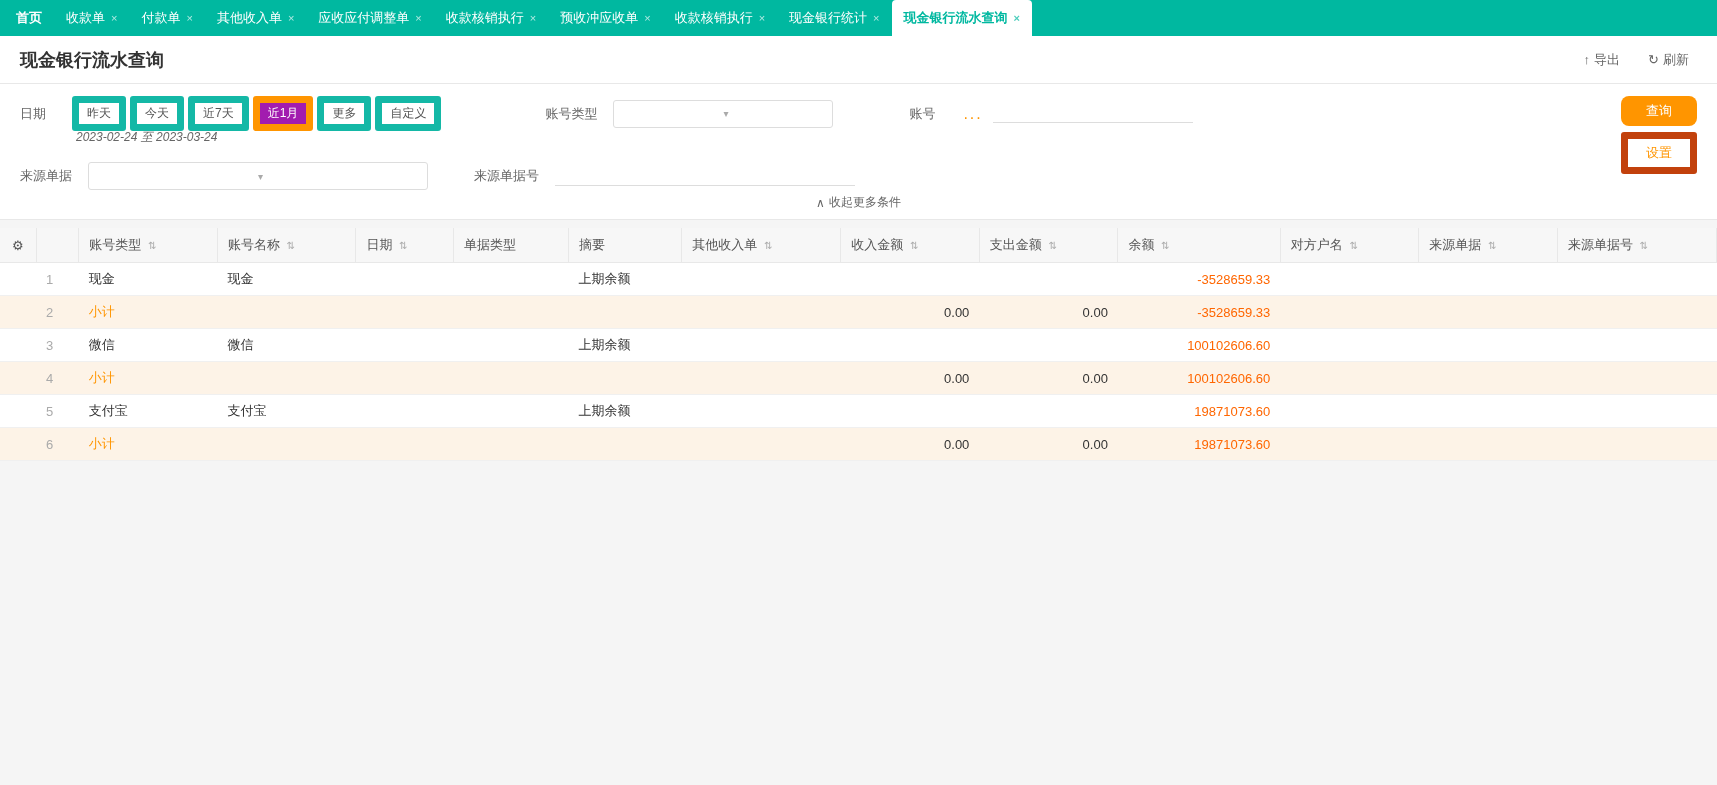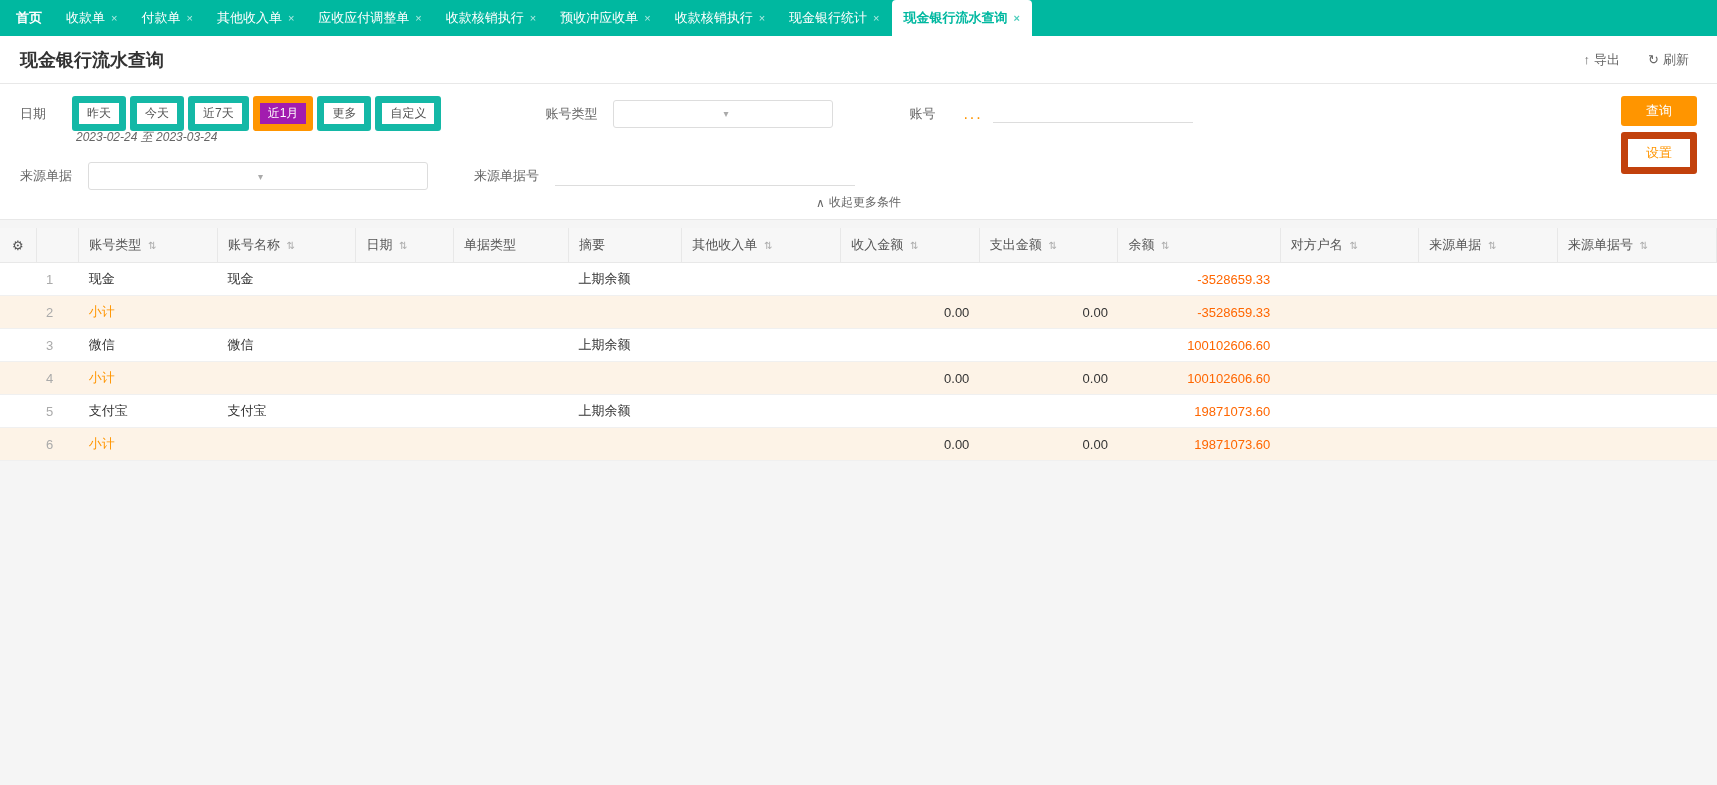--- a/index.html
+++ b/index.html
@@ -115,21 +115,21 @@
       cursor: pointer;
       color: #666;
       font-size: 12px;
       gap: 4px;
     }
 
     .query-btn {
       background: #ff9500;
       color: #fff;
       border: none;
-      border-radius: 3px;
+      border-radius: 8px;
       padding: 6px 18px;
       cursor: pointer;
       font-size: 13px;
     }
     .settings-btn {
       background: #fff;
       color: #ff9500;
       border: 7px solid #c2410c;
       border-radius: 3px;
       padding: 5px 18px;

